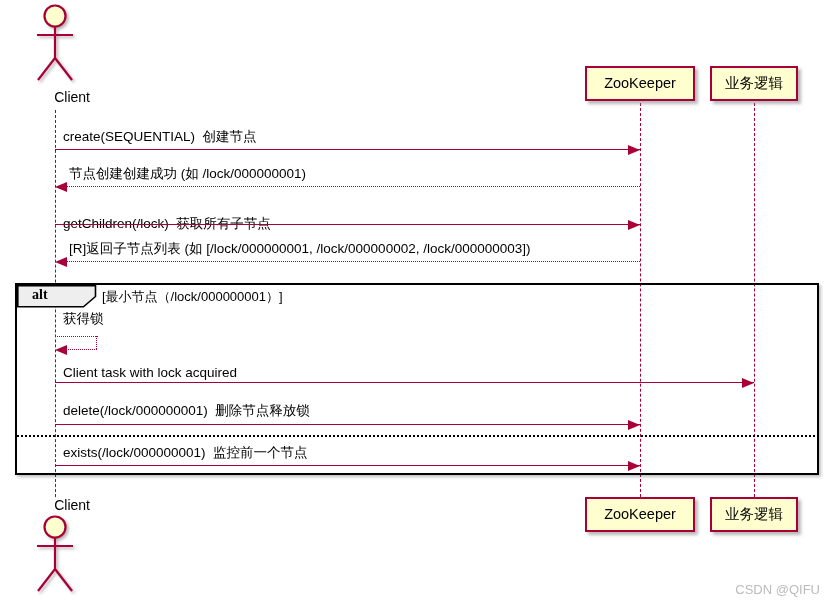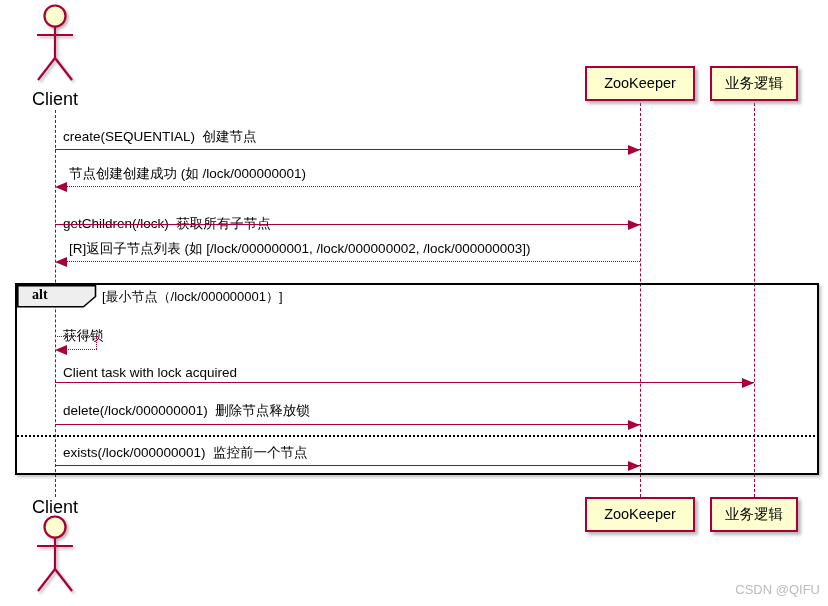--- a/index.html
+++ b/index.html
@@ -13,21 +13,21 @@
     border-left:1.5px dashed var(--accent,#A80036);
   }
   .participant{
     position:absolute; height:31px; line-height:31px;
     background:var(--participant-fill,#FEFECE);
     border:2px solid var(--accent,#A80036);
     text-align:center; font-size:14.5px;
     box-shadow:3px 3px 3px rgba(130,130,130,.55);
   }
   .actor-svg{ position:absolute; filter:drop-shadow(2.5px 2.5px 1.5px rgba(130,130,130,.6)); }
-  .actor-label{ position:absolute; width:70px; text-align:center; font-size:18px; }
+  .actor-label{ position:absolute; width:70px; text-align:right; font-size:14px; }
   .msg-text{
     position:absolute; font-size:13.5px; white-space:pre; line-height:16px;
   }
   .arrow-line{
     position:absolute; height:0;
     border-top:1.5px solid var(--accent,#A80036);
   }
   .arrow-line.dotted{ border-top-style:dotted; }
   .arrow-line.vert{
     width:0; border-top:none;
@@ -111,21 +111,21 @@
   </div>
 
   <div class="alt-frame"></div>
   <svg class="alt-pentagon" width="80" height="23" viewBox="0 0 80 23">
     <path d="M0.8,0.8 L78.5,0.8 L78.5,11.5 L66.5,21.8 L0.8,21.8 Z" fill="#EEEEEE" stroke="#000" stroke-width="1.6"></path>
   </svg>
   <div class="alt-keyword">alt</div>
   <div class="alt-condition">[最小节点（/lock/000000001）]</div>
 
   <div>
-    <div class="msg-text" style="left:63px;top:328px">获得锁</div>
+    <div class="msg-text" style="left:63px;top:311px">获得锁</div>
     <div class="arrow-line dotted" style="left:55px;top:336px;width:43px"></div>
     <div class="arrow-line vert" style="left:96px;top:336px;height:13px"></div>
     <div class="arrow-line dotted" style="left:59px;top:349px;width:38px"></div>
     <div class="arrowhead-left" style="left:55px;top:345px"></div>
   </div>
 
   <div>
     <div class="msg-text" style="left:63px;top:365px">Client task with lock acquired</div>
     <div class="arrow-line" style="left:55px;top:382px;width:699px"></div>
     <div class="arrowhead-right" style="left:742px;top:378px"></div>

